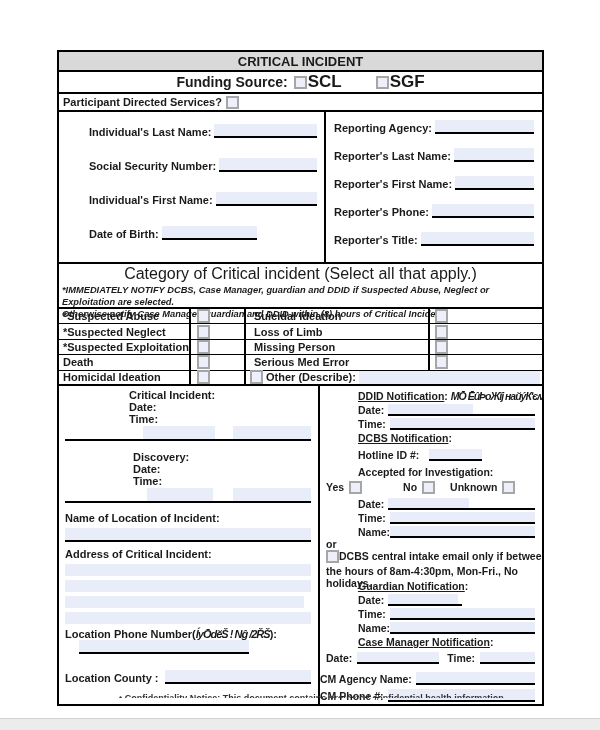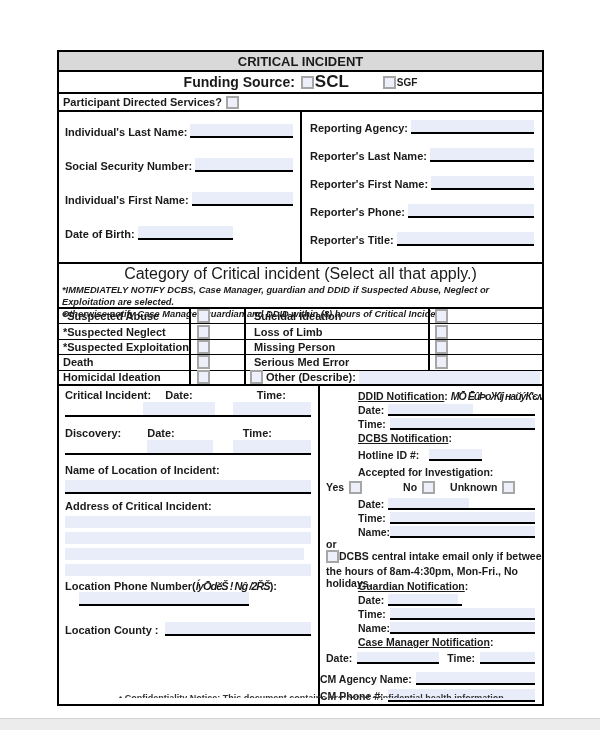--- a/index.html
+++ b/index.html
@@ -11,21 +11,21 @@
 
   .row-title { height:20px; background:#d9d9d9; border-bottom:2px solid #000; text-align:center; font-weight:700; font-size:13px; line-height:19px; }
   .row-funding { height:22px; border-bottom:2px solid #000; display:flex; align-items:center; justify-content:center; gap:6px; }
   .row-funding .flabel { font-weight:700; font-size:14px; }
   .row-participant { height:18px; border-bottom:2px solid #000; display:flex; align-items:center; padding-left:4px; gap:4px; }
   .row-participant .plabel { font-weight:700; font-size:11px; }
 
   .cb { display:inline-block; width:13px; height:14px; background:#edf0fa; border:2px solid #a6a6a6; flex:none; }
   .cb.small { width:13px; height:13px; }
 
-  .info { display:flex; height:152px; border-bottom:2px solid #000; overflow:hidden; }
+  .info { display:flex; height:152px; border-bottom:2px solid #000; overflow:hidden;padding-left:24px; }
   .info-l { width:243px; border-right:2px solid #000; padding:12px 7px 0 6px; }
   .info-r { flex:1; padding:8px 8px 0 8px; }
   .fline { display:flex; align-items:flex-end; font-size:11px; font-weight:700; }
   .info-l .fline { margin-bottom:20px; }
   .info-r .fline { margin-bottom:14px; }
   .ffield { flex:1; height:14px; background:#e9edf9; border-bottom:2px solid #000; margin-left:3px; }
   .ffield.short { flex:0 0 95px; }
 
   .cat-title { height:20px; text-align:center; font-size:16px; font-weight:400; line-height:20px; }
   .cat-notice { height:25px; border-bottom:2px solid #000; font-size:9.3px; font-weight:700; font-style:italic; line-height:1.3; padding:0 3px; }
@@ -38,21 +38,21 @@
   .ct-c3 { flex:1; padding-left:8px; }
   .ct-c4 { width:114px; height:100%; border-left:2px solid #000; display:flex; align-items:center; }
   .ct-c4 .cb { margin-left:5px; }
   .ct-other { flex:1; display:flex; align-items:center; gap:3px; padding-left:4px; padding-right:2px; height:100%; }
   .ct-other .lavfill { flex:1; height:100%; background:#e9edf9; margin:1px 0; }
 
   .bottom { display:flex; height:318px; overflow:hidden; }
   .bl { width:261px; border-right:2px solid #000; padding:3px 7px 0 6px; font-size:11px; font-weight:700; }
   .br { flex:1; padding:2px 7px 0 6px; font-size:10.5px; font-weight:700; overflow:hidden; }
 
-  .lblrow { display:flex; align-items:baseline; }
+  .lblrow { display:flex; align-items:baseline;flex-direction:column; }
   .dline { position:relative; height:16px; border-bottom:2px solid #000; margin-bottom:9px; }
   .lav { position:absolute; top:1px; bottom:0; background:#e9edf9; }
   .fullfield { height:14px; background:#e9edf9; border-bottom:2px solid #000; margin-bottom:5px; }
   .addr-bar { height:12px; background:#e9edf9; margin-bottom:4px; }
   .garble { font-style:italic; letter-spacing:-1px; }
   .phone-field { width:170px; height:14px; background:#e9edf9; border-bottom:2px solid #000; margin-left:14px; margin-bottom:14px; }
   .county { display:flex; align-items:flex-end; margin-top:16px; }
   .county .ffield { height:14px; margin-left:6px; }
 
   .brline { display:flex; align-items:flex-end; height:13px; margin-bottom:1px; white-space:nowrap;margin-left:32px; }
@@ -74,21 +74,21 @@
 <div class="page">
   <div class="form">
 
     <div class="row-title">CRITICAL INCIDENT</div>
 
     <div class="row-funding">
       <span class="flabel">Funding Source:</span>
       <span class="cb small"></span>
       <span style="font-weight:700;font-size:17px;margin-left:-5px;">SCL</span>
       <span class="cb small" style="margin-left:28px;"></span>
-      <span style="font-weight:700;font-size:10px;margin-left:-5px;">SGF</span>
+      <span style="font-weight:700;font-size:17px;margin-left:-5px;">SGF</span>
     </div>
 
     <div class="row-participant">
       <span class="plabel">Participant Directed Services?</span>
       <span class="cb small"></span>
     </div>
 
     <div class="info">
       <div class="info-l">
         <div class="fline">

